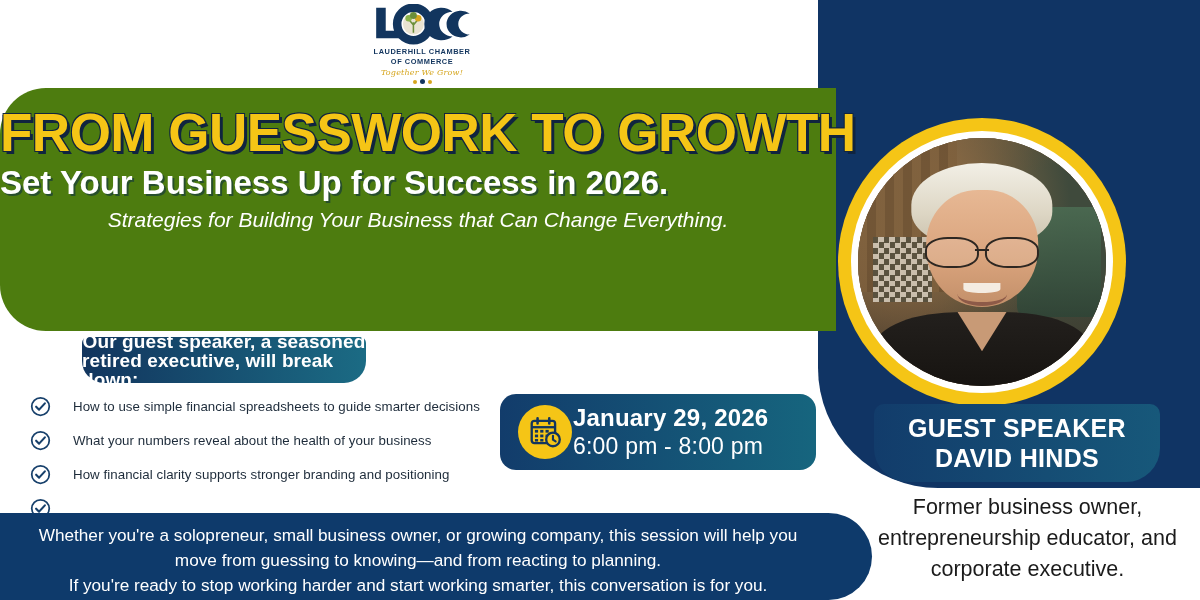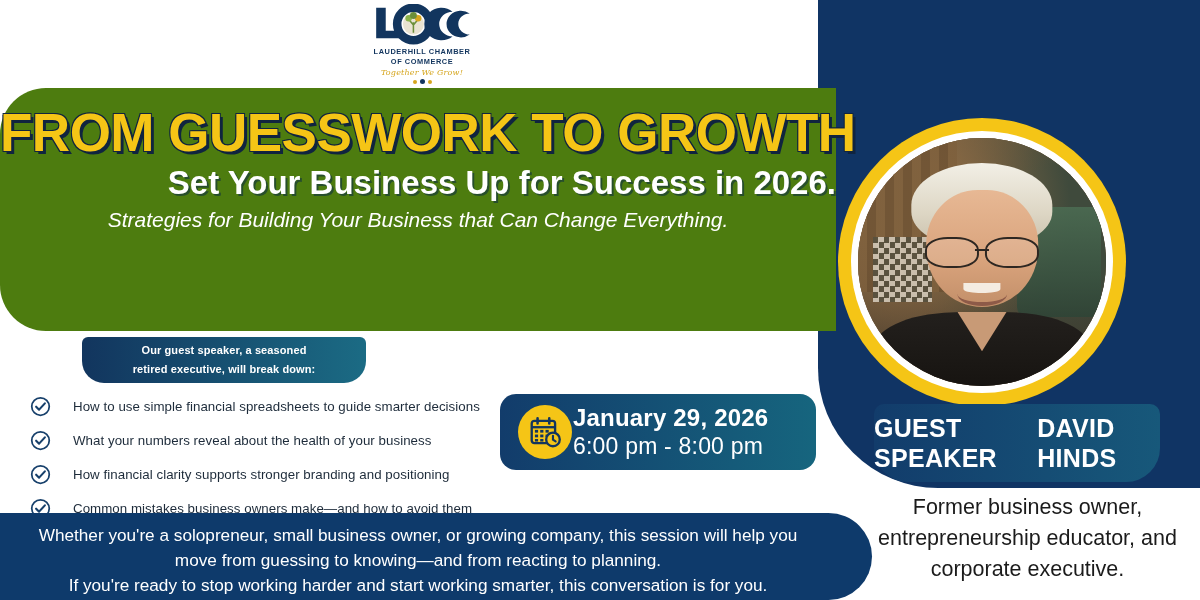--- a/index.html
+++ b/index.html
@@ -49,21 +49,21 @@
   }
   .hero-title{
     position:absolute;left:0;top:14px;width:836px;
     text-align:center;
     font-size:53px;font-weight:bold;letter-spacing:-0.5px;
     color:#f5c516;
     text-shadow: 3px 3px 0 #10243f, -1px -1px 0 #10243f, 1px -1px 0 #10243f, -1px 1px 0 #10243f;
     white-space:nowrap;
   }
   .hero-sub{
-    position:absolute;left:0;top:76px;width:836px;text-align:right;
+    position:absolute;left:0;top:76px;width:836px;text-align:left;
     font-size:33px;font-weight:bold;color:#ffffff;
     text-shadow:2px 2px 0 rgba(10,40,70,.55);
     white-space:nowrap;
   }
   .hero-sub2{
     position:absolute;left:0;top:120px;width:836px;text-align:center;
     font-size:21px;font-style:italic;color:#ffffff;
     white-space:nowrap;
   }
   .hero-body{
@@ -118,40 +118,40 @@
      background:linear-gradient(180deg,#23201d,#15120f);}
   .ph-collar{position:absolute;left:50%;bottom:14%;transform:translateX(-50%);
      width:20%;height:16%;background:#c89a76;
      clip-path:polygon(50% 100%,0 0,100% 0);}
 
   
   .nameplate{
     position:absolute;left:874px;top:404px;width:286px;height:78px;
     background:linear-gradient(90deg,#123c6b 0%,#17587a 100%);
     border-radius:10px 10px 34px 34px;
-    display:flex;flex-direction:row;align-items:center;justify-content:center;
+    display:flex;flex-direction:column;align-items:center;justify-content:center;
     color:#fff;
   }
   .nameplate .l1{font-size:25px;font-weight:bold;letter-spacing:.3px;line-height:30px;}
   .nameplate .l2{font-size:25px;font-weight:bold;letter-spacing:.3px;line-height:30px;}
 
   .speaker-bio{
     position:absolute;left:860px;top:492px;width:335px;
     text-align:center;font-size:21.5px;color:#1b1b1b;line-height:31px;
   }
 
   
   .callout{
     position:absolute;left:82px;top:337px;width:284px;height:46px;
     background:linear-gradient(90deg,#12355e 0%,#1b6b84 100%);
     border-radius:6px 6px 22px 22px;
     display:flex;flex-direction:column;align-items:center;justify-content:center;
     color:#ffffff;
   }
-  .callout .c1,.callout .c2{font-size:11px;font-weight:bold;line-height:19px;letter-spacing:.1px;}
+  .callout .c1,.callout .c2{font-size:19px;font-weight:bold;line-height:19px;letter-spacing:.1px;}
 
   
   .bullets{position:absolute;left:30px;top:392px;width:450px;}
   .bullet{display:flex;align-items:center;gap:22px;height:28px;margin-bottom:6px;}
   .bullet .chk{flex:0 0 auto;width:21px;height:21px;}
   .bullet .txt{font-size:13.3px;color:#1d2b3a;letter-spacing:.05px;white-space:nowrap;}
 
   
   .datecard{
     position:absolute;left:500px;top:394px;width:316px;height:76px;
@@ -273,21 +273,20 @@
         <circle cx="12" cy="12" r="10" fill="none" stroke="#17406b" stroke-width="2"></circle>
         <path d="M7 12.2 L10.4 15.6 L17 8.4" fill="none" stroke="#17406b" stroke-width="2.4" stroke-linecap="round" stroke-linejoin="round"></path>
       </svg>
       <span class="txt">How financial clarity supports stronger branding and positioning</span>
     </div>
     <div class="bullet">
       <svg class="chk" viewBox="0 0 24 24">
         <circle cx="12" cy="12" r="10" fill="none" stroke="#17406b" stroke-width="2"></circle>
         <path d="M7 12.2 L10.4 15.6 L17 8.4" fill="none" stroke="#17406b" stroke-width="2.4" stroke-linecap="round" stroke-linejoin="round"></path>
       </svg>
-      <span class="txt">Common mistakes business owners make—and how to avoid them</span>
     </div>
   </div>
 
   <div class="datecard">
     <div class="ic">
       <svg width="34" height="34" viewBox="0 0 32 32">
         <rect x="3.5" y="5.5" width="22" height="21" rx="2.5" fill="none" stroke="#12355e" stroke-width="2.2"></rect>
         <path d="M3.5 11.5 H25.5" stroke="#12355e" stroke-width="2.2"></path>
         <path d="M9 3 V8 M20 3 V8" stroke="#12355e" stroke-width="2.4" stroke-linecap="round"></path>
         <g fill="#12355e">

